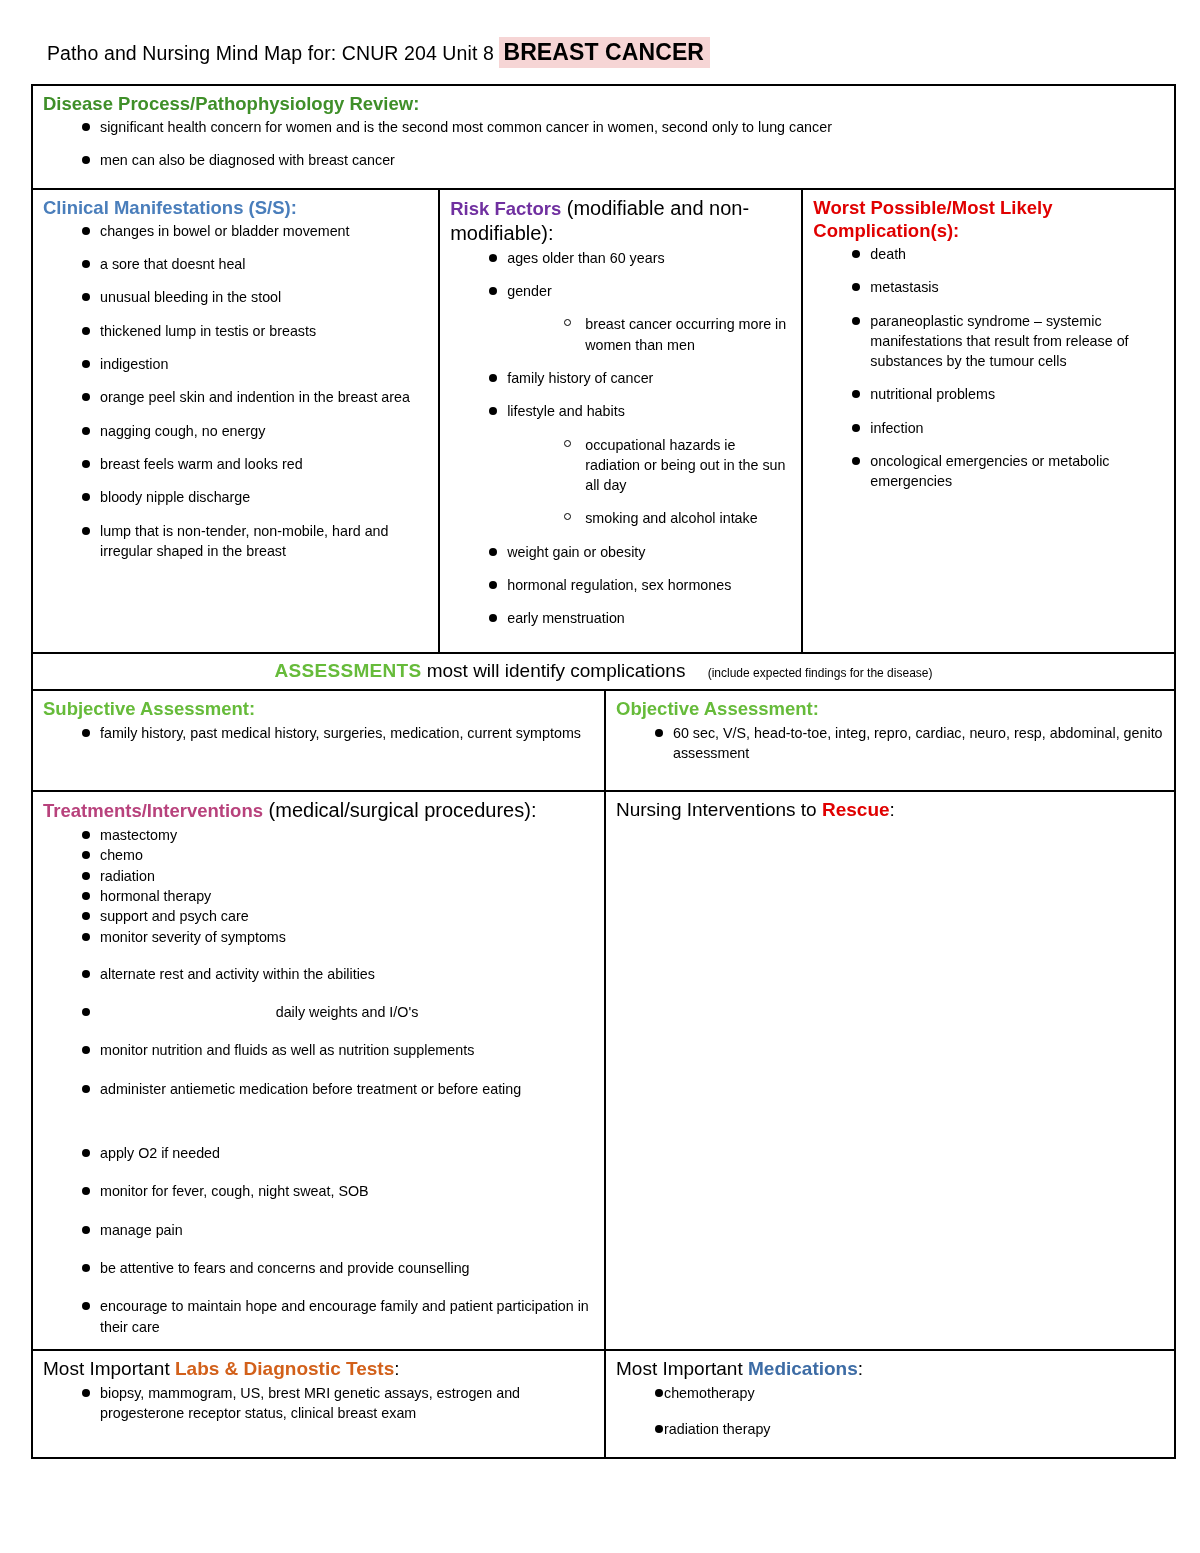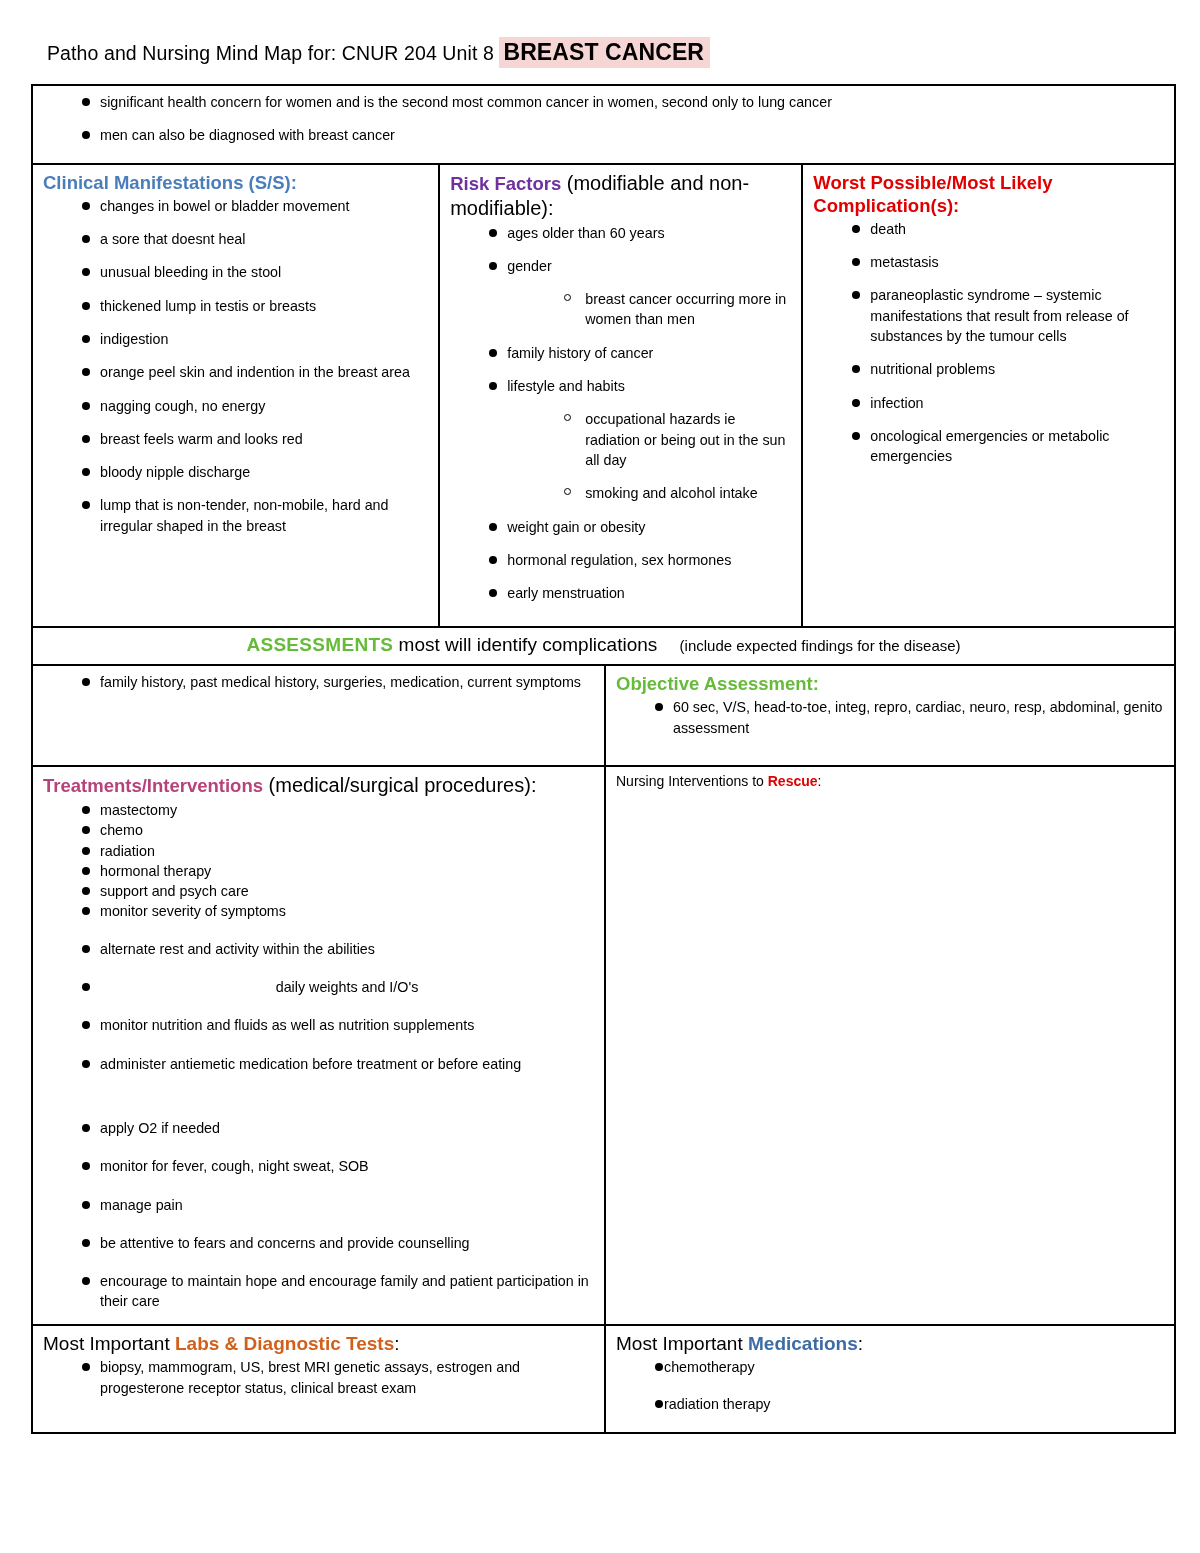--- a/index.html
+++ b/index.html
@@ -133,21 +133,21 @@
 
   
   .banner {
     text-align: center;
     font-size: 19px;
     padding: 6px 0 7px 0;
     line-height: 1.2;
   }
   .banner .b1 { color: #66bb3a; font-weight: bold; letter-spacing: 0.3px; }
   .banner .b2 { color: #000; }
-  .banner .b3 { color: #000; font-size: 15px; margin-left: 17px; }
+  .banner .b3 { color: #000; font-size: 12px; margin-left: 17px; }
 
   .assess-list > li { font-size: 13.6px; margin-bottom: 0; line-height: 1.6; }
   .assess-list > li::before { left: 30px; top: 6px; }
   .assess-list > li { padding-left: 48px; }
 
   .h-small { font-size: 18px; }
 
   .spacer-gap { height: 44px; }
 </style>
 </head>
@@ -156,20 +156,21 @@
 <div class="page">
 
   <div class="title-row">
     <span class="t-main">Patho and Nursing Mind Map for:  CNUR 204 Unit 8 </span><span class="t-hl">BREAST CANCER</span>
   </div>
 
   <div class="grid">
 
     <div class="row">
       <div class="cell" style="width:100%;padding-bottom:4px;">
+        <h2 class="hd c-green">Disease Process/Pathophysiology Review:</h2>
         <ul class="b disease-list">
           <li>significant health concern for women and is the second most common cancer in women, second only to lung cancer</li>
           <li>men can also be diagnosed with breast cancer</li>
         </ul>
       </div>
     </div>
 
     <div class="row">
 
       <div class="cell" style="width:422px;">
@@ -224,20 +225,21 @@
     </div>
 
     <div class="row">
       <div class="cell banner" style="width:100%;padding:6px 0 7px 0;">
         <span class="b1">ASSESSMENTS</span><span class="b2"> most will identify complications </span><span class="b3">(include expected findings for the disease)</span>
       </div>
     </div>
 
     <div class="row">
       <div class="cell" style="width:573px;padding-bottom:14px;">
+        <h2 class="hd c-lime h-small">Subjective Assessment:</h2>
         <ul class="b assess-list">
           <li>family history, past medical history, surgeries, medication, current symptoms</li>
         </ul>
       </div>
       <div class="cell" style="width:572px;padding-bottom:14px;">
         <h2 class="hd c-lime h-small">Objective Assessment:</h2>
         <ul class="b assess-list">
           <li>60 sec, V/S, head-to-toe, integ, repro, cardiac, neuro, resp, abdominal, genito assessment</li>
         </ul>
       </div>
@@ -264,21 +266,21 @@
         <ul class="b">
           <li style="margin-bottom:18px;">apply O2 if needed</li>
           <li style="margin-bottom:18px;">monitor for fever, cough, night sweat, SOB</li>
           <li style="margin-bottom:18px;">manage pain</li>
           <li style="margin-bottom:18px;">be attentive to fears and concerns and provide counselling</li>
           <li style="margin-bottom:0;">encourage to maintain hope and encourage family and patient participation in their care</li>
         </ul>
       </div>
 
       <div class="cell" style="width:572px;">
-        <h2 class="hd c-black" style="font-weight:normal;font-size:14px;"><span>Nursing Interventions to </span><span class="c-red" style="font-weight:bold;">Rescue</span><span>:</span></h2>
+        <h2 class="hd c-black" style="font-weight:normal;font-size:19px;"><span>Nursing Interventions to </span><span class="c-red" style="font-weight:bold;">Rescue</span><span>:</span></h2>
       </div>
     </div>
 
     <div class="row">
       <div class="cell" style="width:573px;padding-bottom:18px;">
         <h2 class="hd c-black" style="font-weight:normal;font-size:19px;"><span>Most Important </span><span class="c-orange" style="font-weight:bold;">Labs &amp; Diagnostic Tests</span><span>:</span></h2>
         <ul class="b assess-list">
           <li>biopsy, mammogram, US, brest MRI genetic assays, estrogen and progesterone receptor status, clinical breast exam</li>
         </ul>
       </div>

